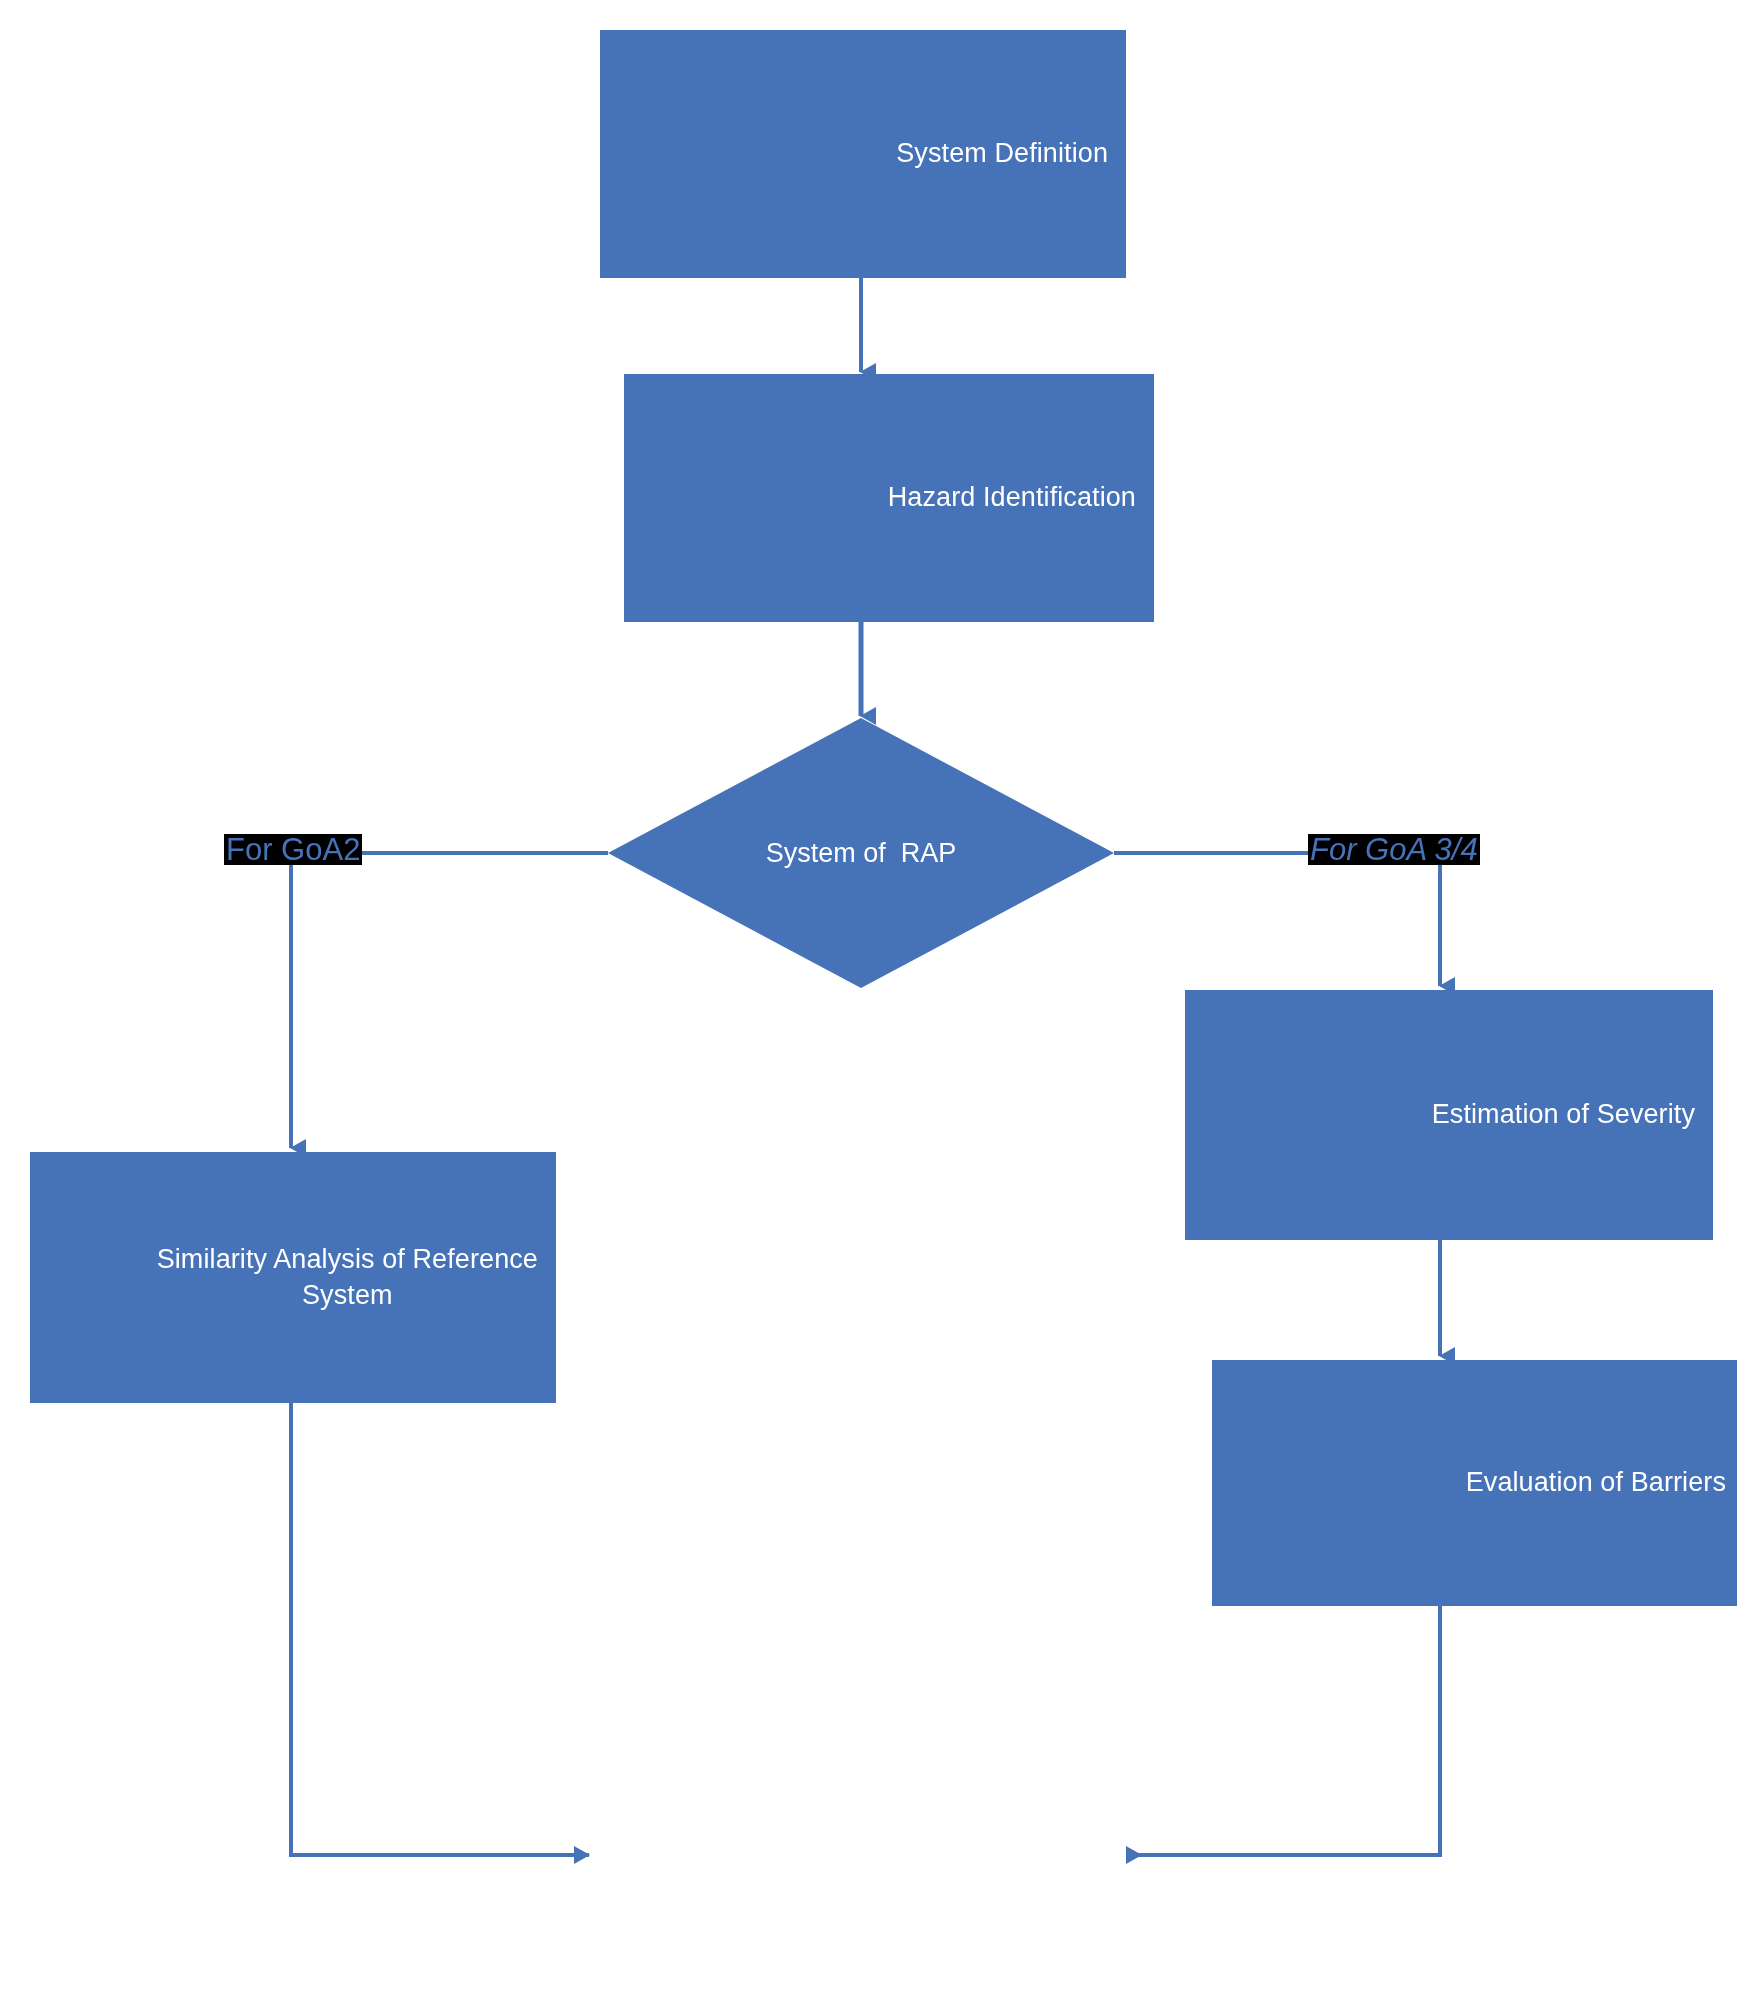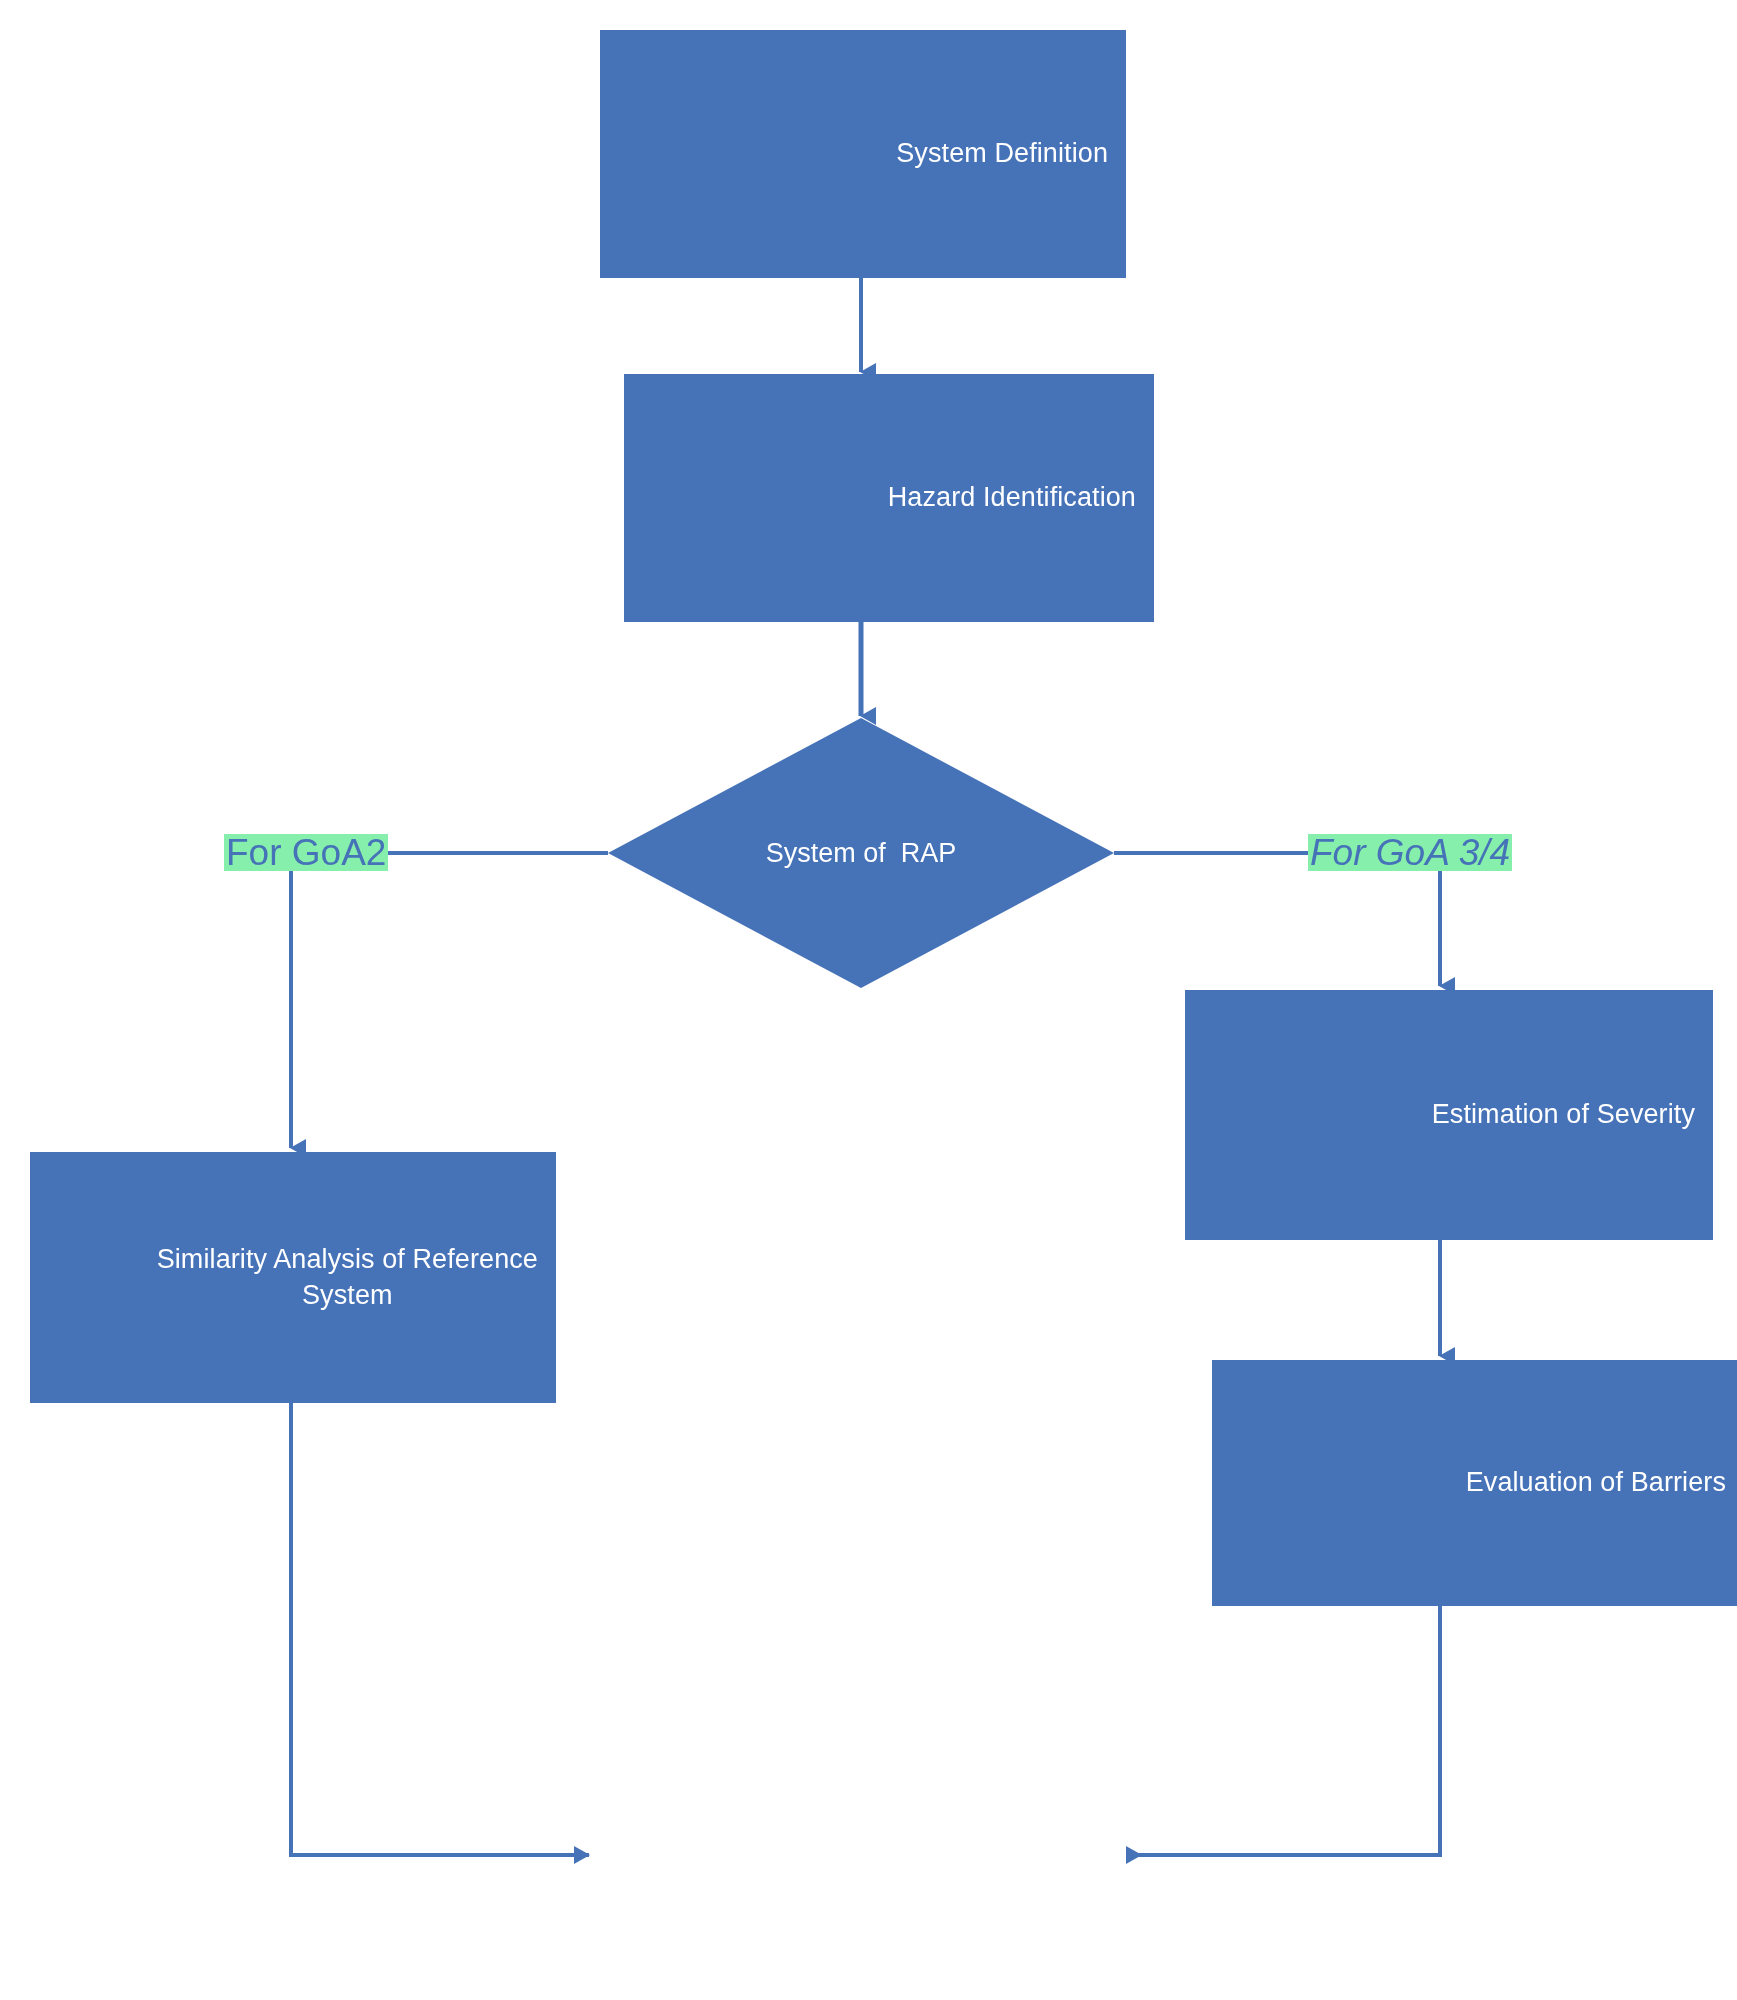--- a/index.html
+++ b/index.html
@@ -58,24 +58,24 @@
     transform:translateY(-50%);
     text-align:center;
     color:#ffffff;
     font-size:27px;
     font-weight:400;
     white-space:pre;
   }
   .edge-label{
     position:absolute;
     color:#4672B8;
-    font-size:37px;
+    font-size:31px;
     font-weight:400;
     white-space:nowrap;
-    background:#86efac;
+    background:#000000;
     padding:0 2px;
     line-height:1;
   }
 </style>
 </head>
 <body>
 
 <div id="canvas">
 
   <svg id="edges" viewBox="0 0 1737 2000" width="1737" height="2000" xmlns="http://www.w3.org/2000/svg">

